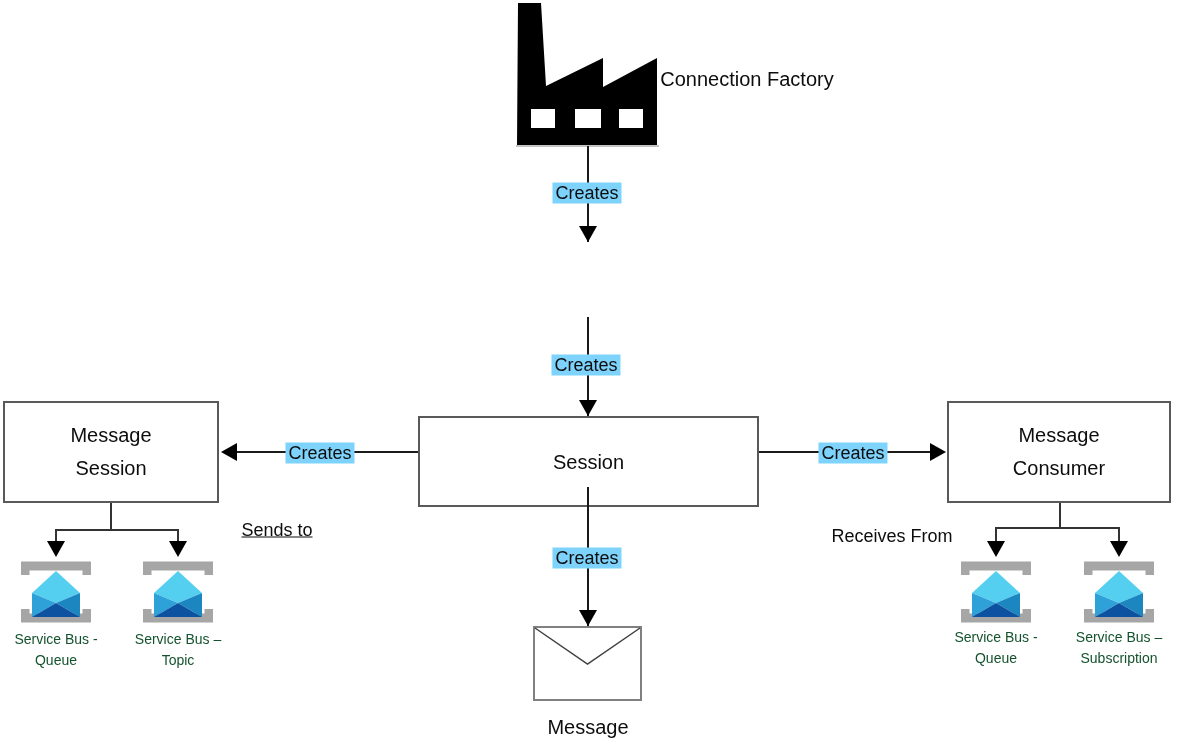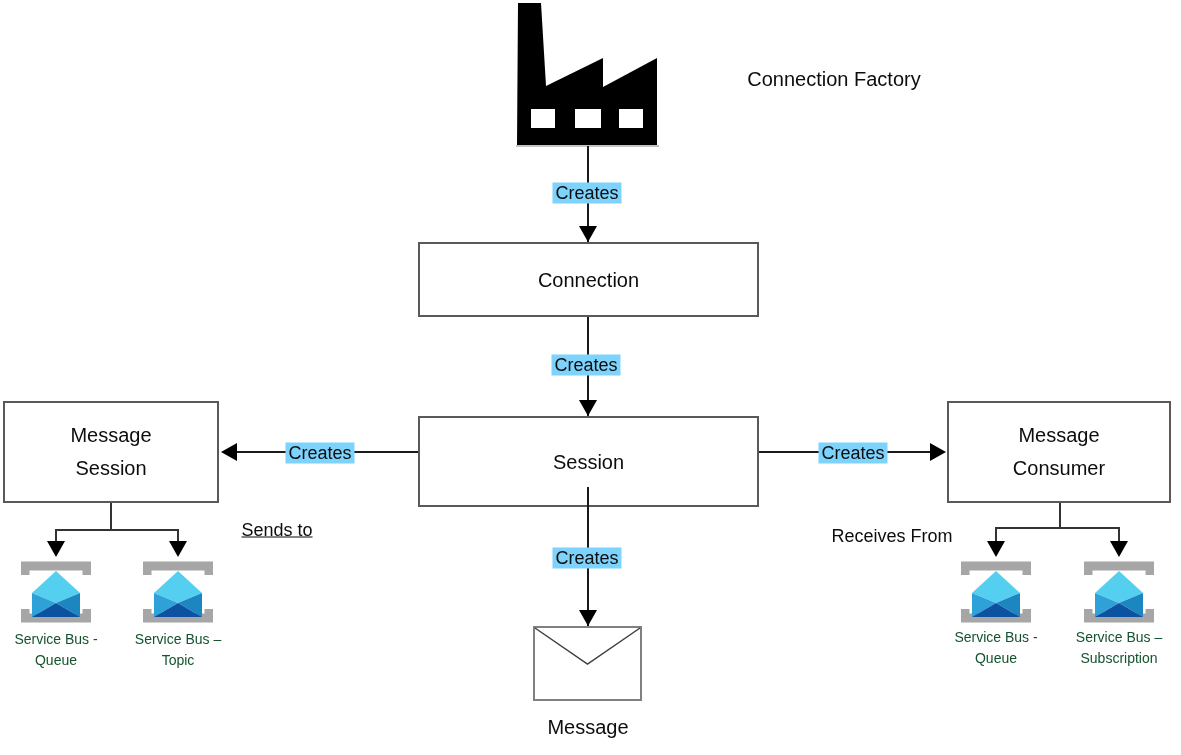--- a/index.html
+++ b/index.html
@@ -49,29 +49,26 @@
   </svg>
 
   <svg width="145" height="148" style="position:absolute;left:515px;top:0;" viewBox="0 0 145 148">
     <line x1="1" y1="146" x2="144" y2="146" stroke="#b0b0b0" stroke-width="1.5"></line>
     <path d="M3,3 L26,3 L31,86 L88,58 L88,87 L142,58 L142,145 L2,145 Z" fill="#000"></path>
     <rect x="16" y="109" width="24" height="19" fill="#fff"></rect>
     <rect x="60" y="109" width="26" height="19" fill="#fff"></rect>
     <rect x="104" y="109" width="24" height="19" fill="#fff"></rect>
   </svg>
 
-  <div class="lbl plain big" style="left:834px;top:79px;">Connection Factory</div>
+  <div class="lbl plain big" style="left:747px;top:79px;">Connection Factory</div>
 
   <div class="vline" style="left:587px;top:146px;height:96px;"></div>
   <div class="arr-down" style="left:579px;top:226px;"></div>
   <div class="lbl" style="left:587px;top:193px;">Creates</div>
 
-  <div class="node" style="left:418px;top:242px;width:341px;height:75px;">
-    <span>Connection</span>
-  </div>
 
   <div class="vline" style="left:587px;top:317px;height:99px;"></div>
   <div class="arr-down" style="left:579px;top:400px;"></div>
   <div class="lbl" style="left:586px;top:365px;">Creates</div>
 
   <div class="node" style="left:418px;top:416px;width:341px;height:91px;">
     <span>Session</span>
   </div>
 
   <div class="hline" style="left:235px;top:451px;width:183px;"></div>

